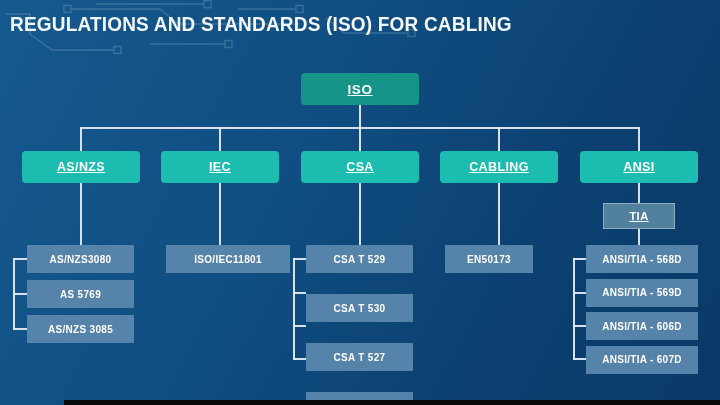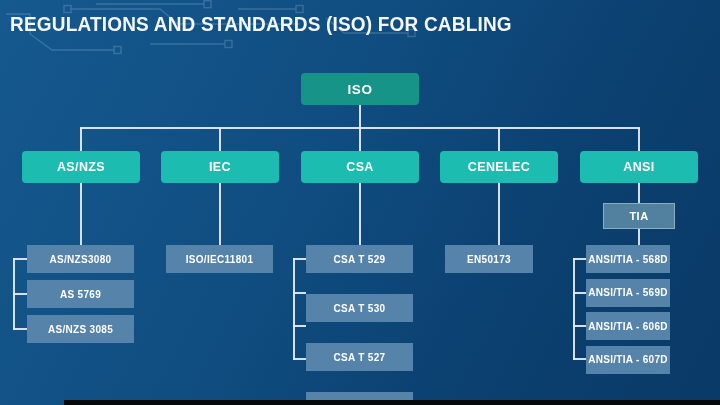--- a/index.html
+++ b/index.html
@@ -9,35 +9,35 @@
     background:linear-gradient(118deg,#15598f 0%,#104d80 42%,#0b4070 72%,#0a3a67 100%);
   }
   .circuit{position:absolute;left:0;top:0;opacity:.22;}
   .title{
     position:absolute;left:10px;top:13px;margin:0;
     color:#f4f7f9;font-size:20px;font-weight:bold;letter-spacing:.2px;
     transform:scaleX(.95);transform-origin:left center;white-space:nowrap;
   }
   .node{
     position:absolute;display:flex;align-items:center;justify-content:center;
-    color:#fff;font-weight:bold;text-align:left;
+    color:#fff;font-weight:bold;text-align:left;text-decoration:underline;
   }
   .root{left:301px;top:73px;width:118px;height:32px;border-radius:4px;
     background:#169488;font-size:13.5px;letter-spacing:.6px;}
   .l2{top:151px;width:118px;height:32px;border-radius:4px;
     background:#1dbcb1;font-size:12.5px;letter-spacing:.4px;}
   .g0{left:22px}.g1{left:161px}.g2{left:301px}.g3{left:440px}.g4{left:580px}
   .tia{left:603px;top:203px;width:72px;height:26px;background:#54809f;
     background:#52809f;border:1px solid rgba(255,255,255,.35);font-size:11px;letter-spacing:.5px;box-sizing:border-box;}
   .leafcol{position:absolute;top:245px;display:flex;flex-direction:column;}
   .c1{left:27px;width:107px;gap:7px;}
-  .c2{left:166px;width:107px;}
+  .c2{left:166px;width:124px;}
   .c3{left:306px;width:107px;gap:21px;}
   .c4{left:445px;width:88px;}
-  .c5{left:586px;width:84px;gap:5.5px;}
+  .c5{left:586px;width:112px;gap:5.5px;}
   .leaf{
     height:28px;flex:0 0 28px;display:flex;align-items:center;justify-content:center;
     background:#5583a9;color:#fff;font-weight:bold;font-size:10px;letter-spacing:.3px;
   }
   .line{position:absolute;background:rgba(233,238,243,.92);}
   .bottom-bar{position:absolute;left:64px;right:0;bottom:0;height:5px;background:#07080a;}
 </style>
 </head>
 <body>
 
@@ -68,21 +68,21 @@
   <div class="line" style="left:80px;top:127px;width:560px;height:2px;"></div>
   <div class="line" style="left:80px;top:128px;width:2px;height:23px;"></div>
   <div class="line" style="left:219px;top:128px;width:2px;height:23px;"></div>
   <div class="line" style="left:359px;top:128px;width:2px;height:23px;"></div>
   <div class="line" style="left:498px;top:128px;width:2px;height:23px;"></div>
   <div class="line" style="left:638px;top:128px;width:2px;height:23px;"></div>
 
   <div class="node l2 g1">IEC</div>
   <div class="node l2 g0">AS/NZS</div>
   <div class="node l2 g2">CSA</div>
-  <div class="node l2 g3">CENELEC</div>
+  <div class="node l2 g3">CABLING</div>
   <div class="node l2 g4">ANSI</div>
 
   <div class="line" style="left:80px;top:183px;width:2px;height:62px;"></div>
   <div class="line" style="left:219px;top:183px;width:2px;height:62px;"></div>
   <div class="line" style="left:359px;top:183px;width:2px;height:62px;"></div>
   <div class="line" style="left:498px;top:183px;width:2px;height:62px;"></div>
   <div class="line" style="left:638px;top:183px;width:2px;height:20px;"></div>
   <div class="line" style="left:638px;top:229px;width:2px;height:16px;"></div>
 
   <div class="node tia">TIA</div>

